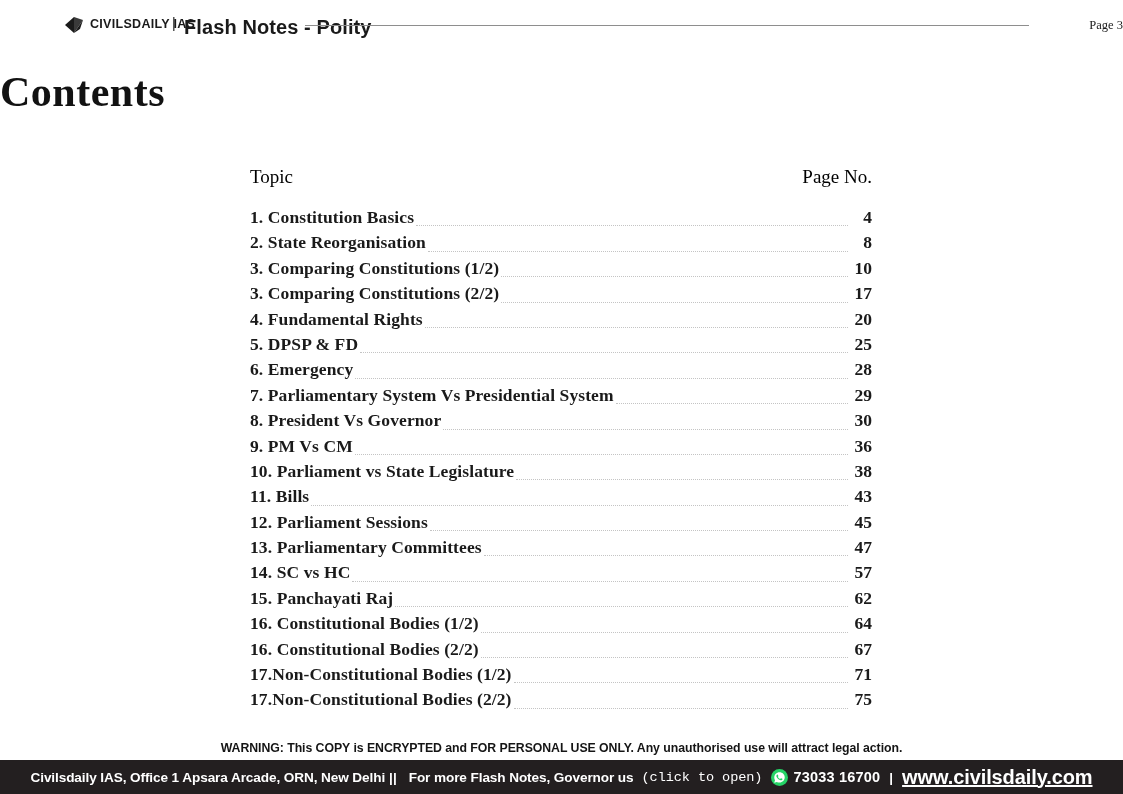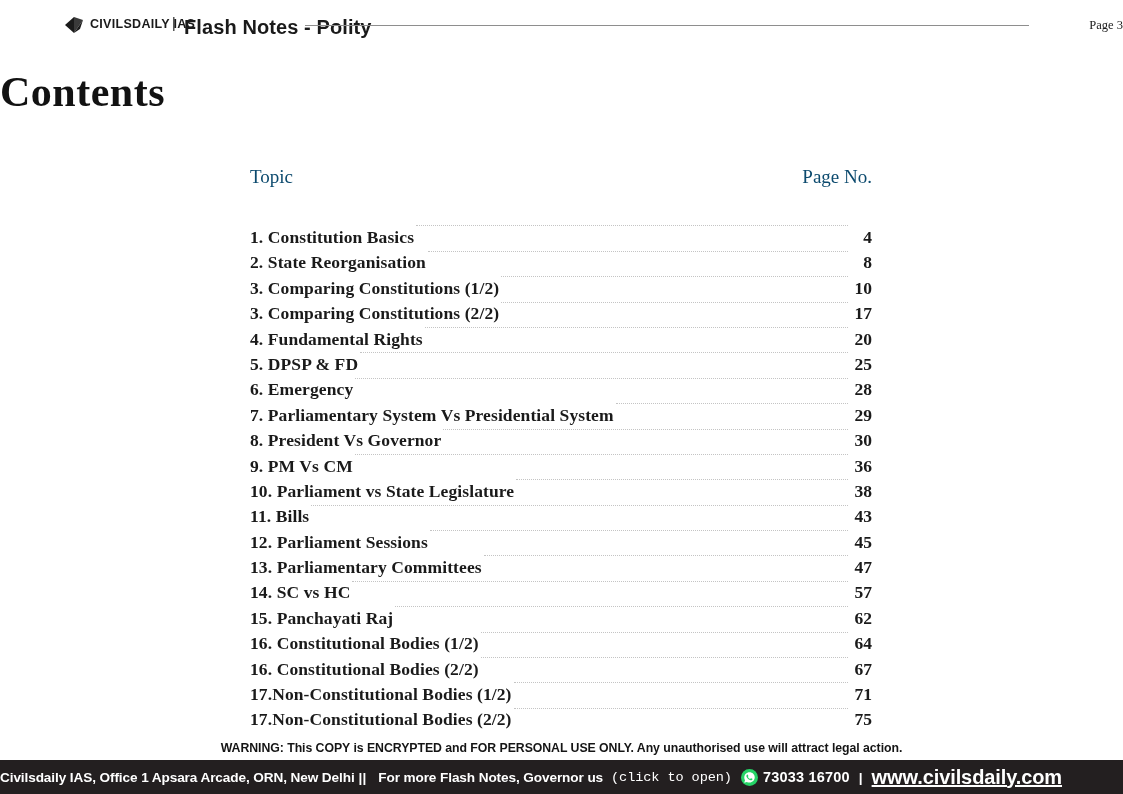--- a/index.html
+++ b/index.html
@@ -86,39 +86,38 @@
     position: absolute;
     left: 250px; top: 166px;
     width: 622px;
   }
   #toc-head {
     display: flex;
     align-items: baseline;
     justify-content: space-between;
     font-family: "Liberation Serif", serif;
     font-size: 19px;
-    color: #0c4a6e;
+    color: #000000;
     margin-bottom: 17px;
     gap: 30px;
   }
   .toc-row {
     display: flex;
     align-items: baseline;
     font-family: "Liberation Serif", serif;
     font-size: 17.5px;
     font-weight: 700;
     color: #1a1a1a;
     height: 25.4px;
     line-height: 25.4px;
     white-space: nowrap;
   }
   .toc-topic {
     flex: 0 0 auto;
     letter-spacing: 0.1px;
-    margin-top: 20px;
   }
   .toc-leader {
     flex: 1 1 auto;
     position: relative;
     height: 1px;
     margin: 0 2px;
     overflow: hidden;
     align-self: flex-end;
     margin-bottom: 4px;
   }
@@ -148,21 +147,21 @@
 
   
   #footer-bar {
     position: absolute;
     left: 0; top: 760px;
     width: 1123px;
     height: 34px;
     background: #231f20;
     display: flex;
     align-items: center;
-    justify-content: flex-start;
+    justify-content: center;
     color: #ffffff;
     white-space: nowrap;
   }
   #footer-inner {
     display: flex;
     align-items: center;
     font-size: 13.6px;
   }
   .ft-strong { font-weight: 700; letter-spacing: -0.1px; }
   .ft-light  { font-weight: 400; letter-spacing: -0.1px; font-family: Liberation Mono, monospace; }

